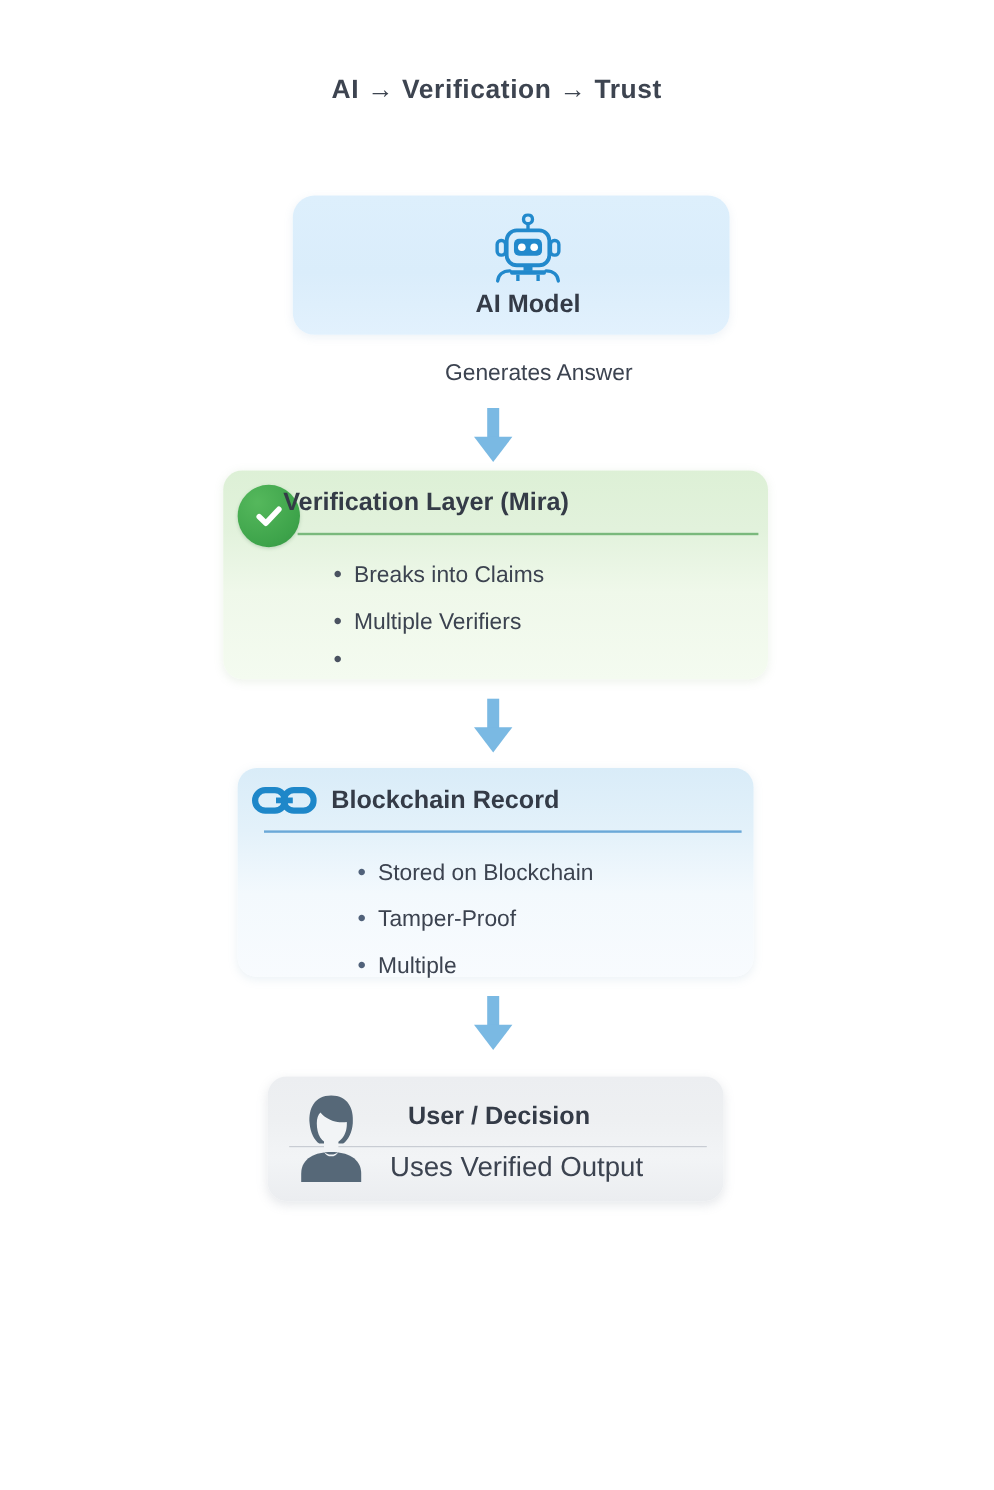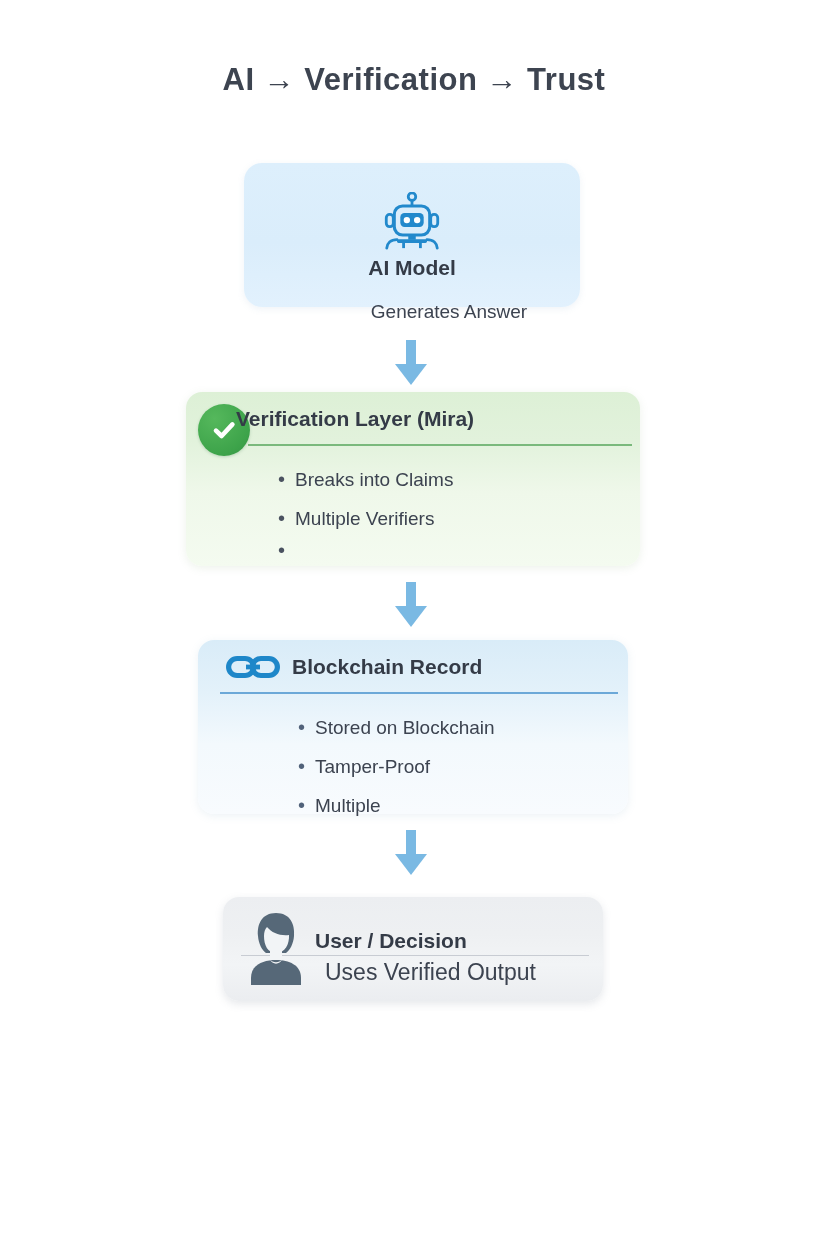--- a/index.html
+++ b/index.html
@@ -16,40 +16,41 @@
     -webkit-font-smoothing: antialiased;
   }
 
   
   .diagram-title {
     position: absolute;
     top: 62px;
     left: 0;
     width: 828px;
     text-align: center;
-    font-size: 31px;
+    font-size: 22px;
     font-weight: bold;
     color: #3d4450;
     letter-spacing: 0.5px;
   }
 
   
   .ai-card {
     position: absolute;
     left: 244px;
     top: 163px;
     width: 336px;
-    height: 144px;
+    height: 116px;
     border-radius: 18px;
     background: linear-gradient(180deg, #ddeffc 0%, #daedfb 55%, #e2f1fd 100%);
     box-shadow: 0 2px 7px rgba(120,160,190,0.12);
     display: flex;
     flex-direction: column;
     align-items: center;
     justify-content: center;
+    padding-left: 28px;
   }
   .ai-robot {
     width: 60px;
     height: 58px;
     margin-top: 2px;
   }
   .ai-card-label {
     margin-top: 6px;
     font-size: 21px;
     font-weight: bold;
@@ -150,21 +151,21 @@
   
   .chain-card {
     left: 198px;
     top: 640px;
     width: 430px;
     height: 174px;
     background: linear-gradient(180deg, #d9ecf8 0%, #e3f1fa 30%, #f3f9fd 60%, #f8fbfe 100%);
     box-shadow: 0 2px 8px rgba(130,165,195,0.15);
   }
   .chain-card .card-divider { background: #6ba8d8; left: 22px; right: 10px; }
-  .chain-card .card-head { padding-left: 28px; border-radius: 27px; }
+  .chain-card .card-head { padding-left: 12px; border-radius: 27px; }
   .chain-card .card-body { padding-left: 100px; }
   .chain-card .bullet-dot { color: #51627a; }
   .chain-icon { width: 54px; height: 26px; }
 
   
   .user-card {
     left: 223px;
     top: 897px;
     width: 380px;
     height: 104px;
@@ -174,25 +175,25 @@
   }
   .user-icon-wrap {
     position: absolute;
     left: 22px;
     top: 14px;
     width: 62px;
     height: 76px;
   }
   .user-head {
     position: absolute;
-    left: 92px;
+    left: 117px;
     top: 12px;
     height: 44px;
     display: flex;
-    align-items: flex-end;
+    align-items: center;
   }
   .user-head-title {
     font-size: 21px;
     font-weight: bold;
     color: #343b47;
   }
   .user-divider {
     position: absolute;
     left: 18px;
     right: 14px;

